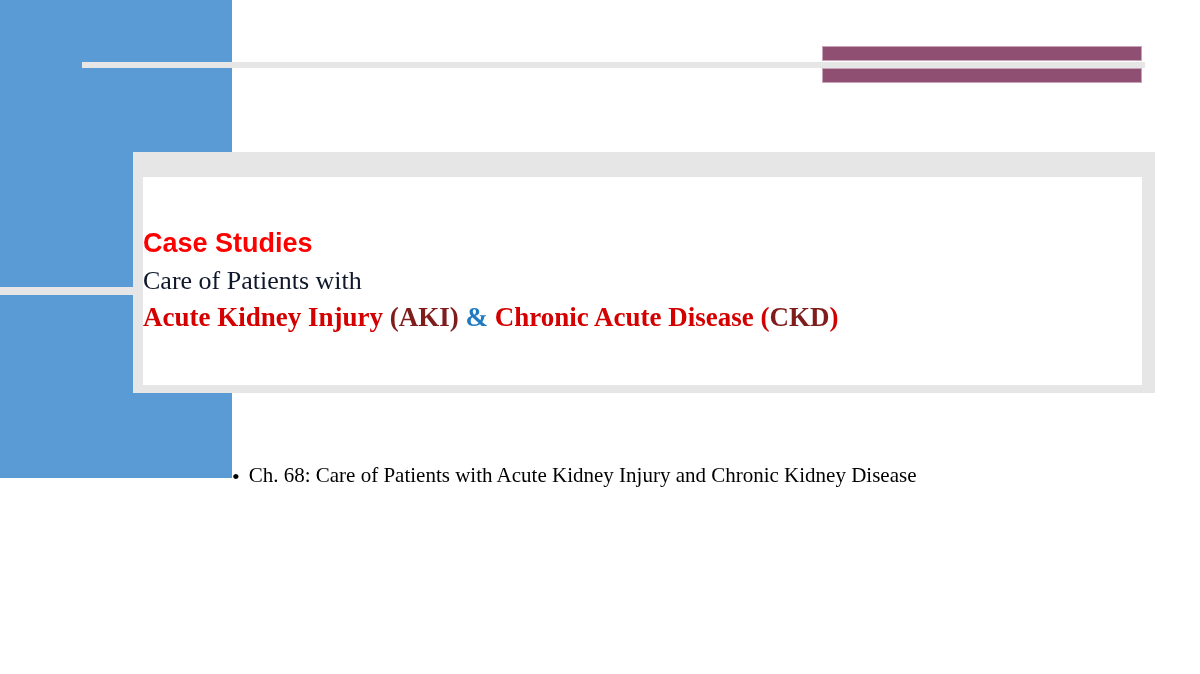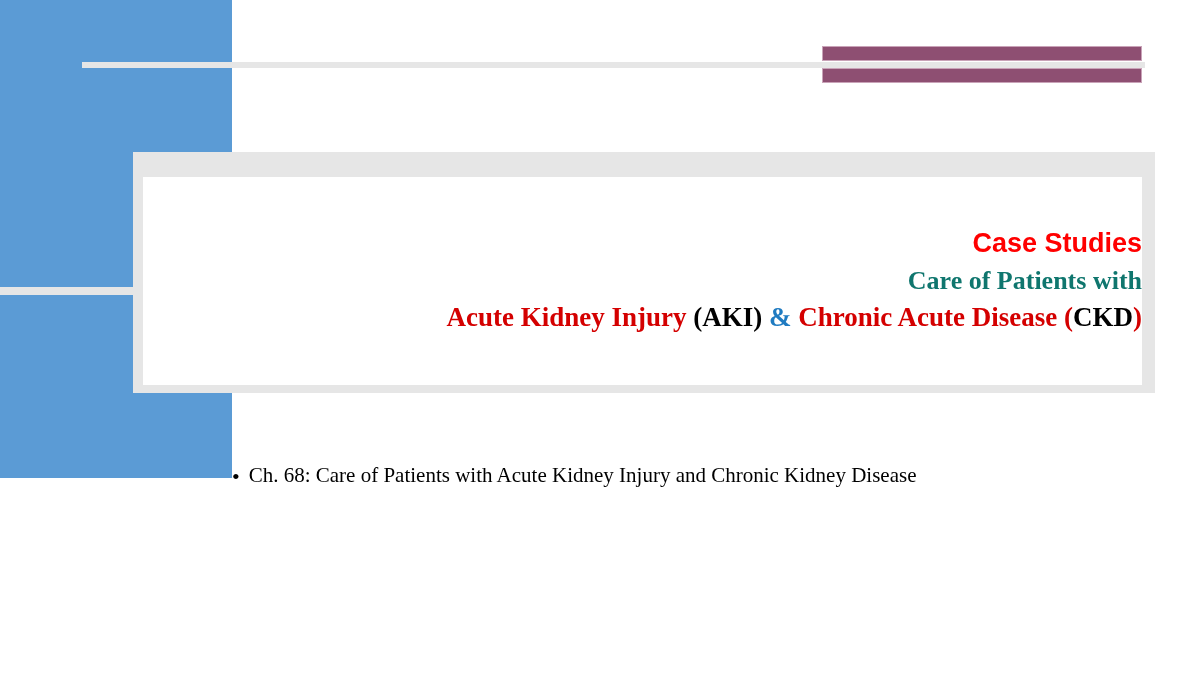--- a/index.html
+++ b/index.html
@@ -89,50 +89,50 @@
   }
   .title-inner {
     position: absolute;
     left: 143px;
     top: 177px;
     width: 999px;
     height: 208px;
     background: #ffffff;
     display: flex;
     flex-direction: column;
-    align-items: flex-end;
+    align-items: flex-start;
     justify-content: center;
   }
 
   .title-line {
     text-align: center;
     line-height: 1.18;
     white-space: nowrap;
   }
   .line-case-studies {
     font-family: "Liberation Sans", "DejaVu Sans", sans-serif;
     font-size: 27px;
     font-weight: bold;
     color: #FF0000;
     margin-bottom: 6px;
   }
   .line-care {
     font-family: "Liberation Serif", "DejaVu Serif", serif;
     font-size: 26px;
-    font-weight: bold;
-    color: #0f766e;
+    font-weight: normal;
+    color: #0f172a;
     margin-bottom: 6px;
   }
   .line-aki-ckd {
     font-family: "Liberation Serif", "DejaVu Serif", serif;
     font-size: 27px;
     font-weight: bold;
   }
   .t-red   { color: #D40000; margin-top: 20px; }
-  .t-black { color: #000000; }
+  .t-black { color: #7f1d1d; }
   .t-blue  { color: #1F7BC1; }
 
   
   .bullet-block {
     position: absolute;
     left: 232px;
     top: 462px;
     width: 900px;
   }
   .bullet-row {

